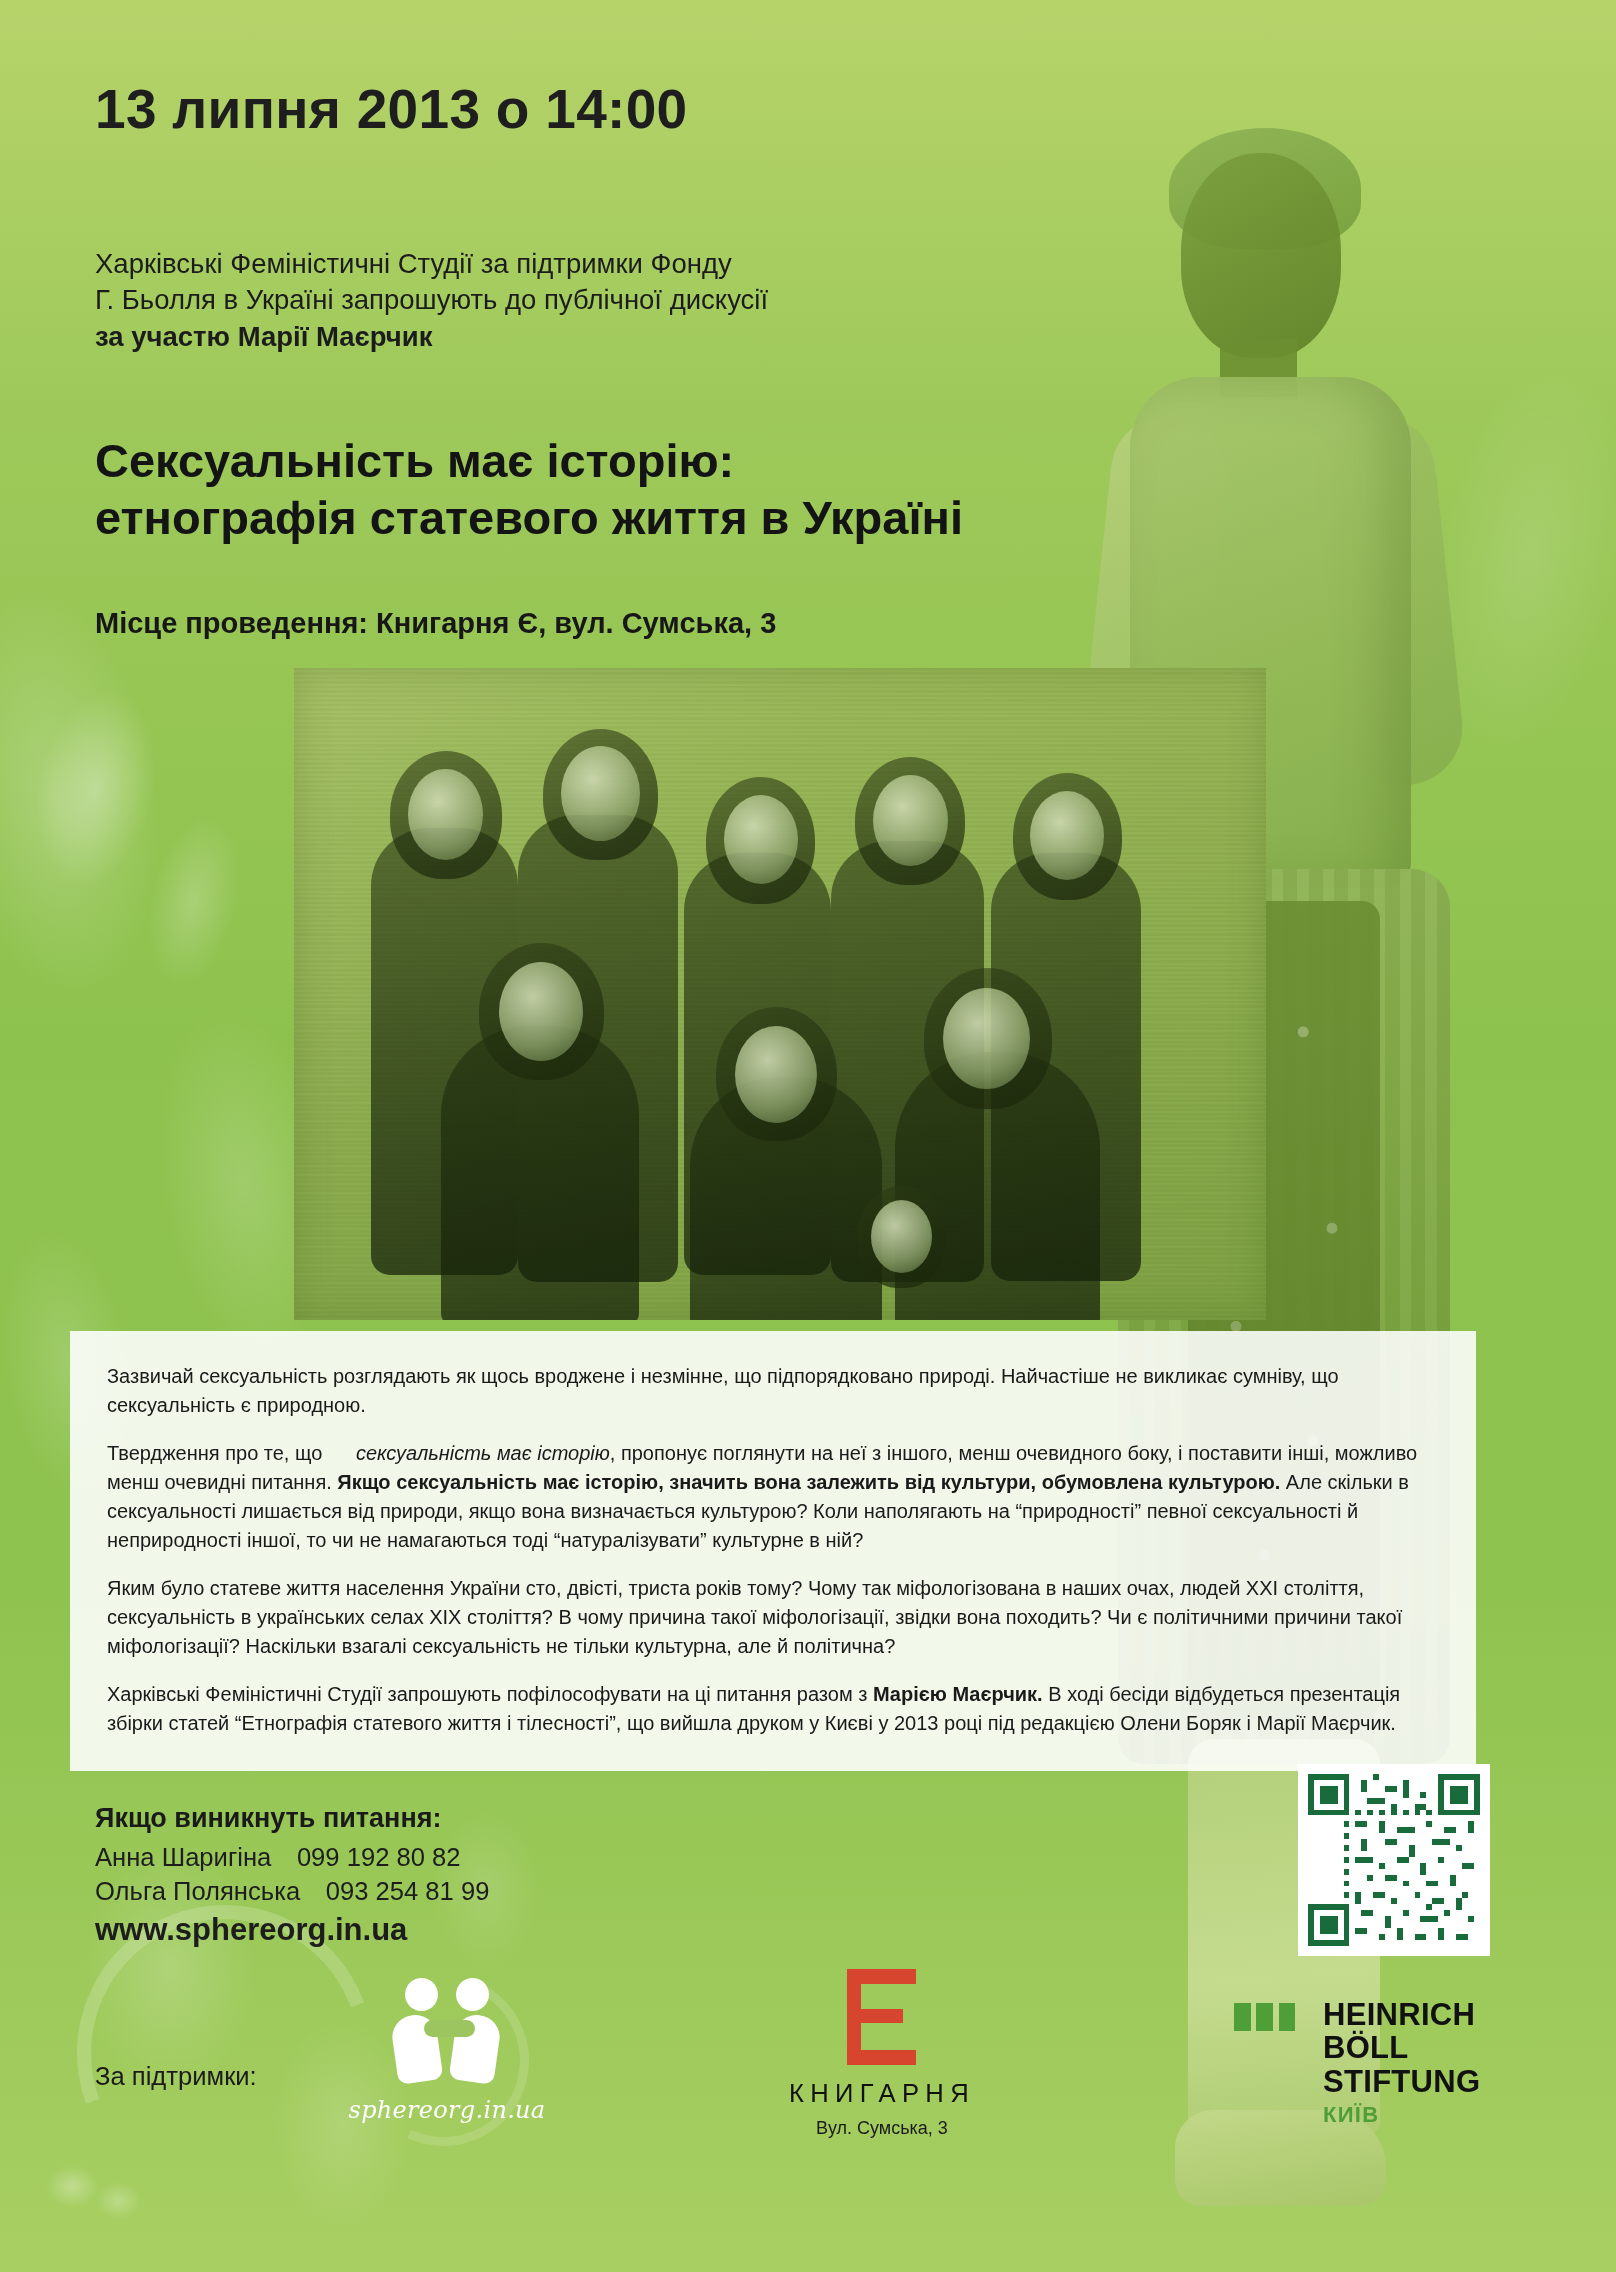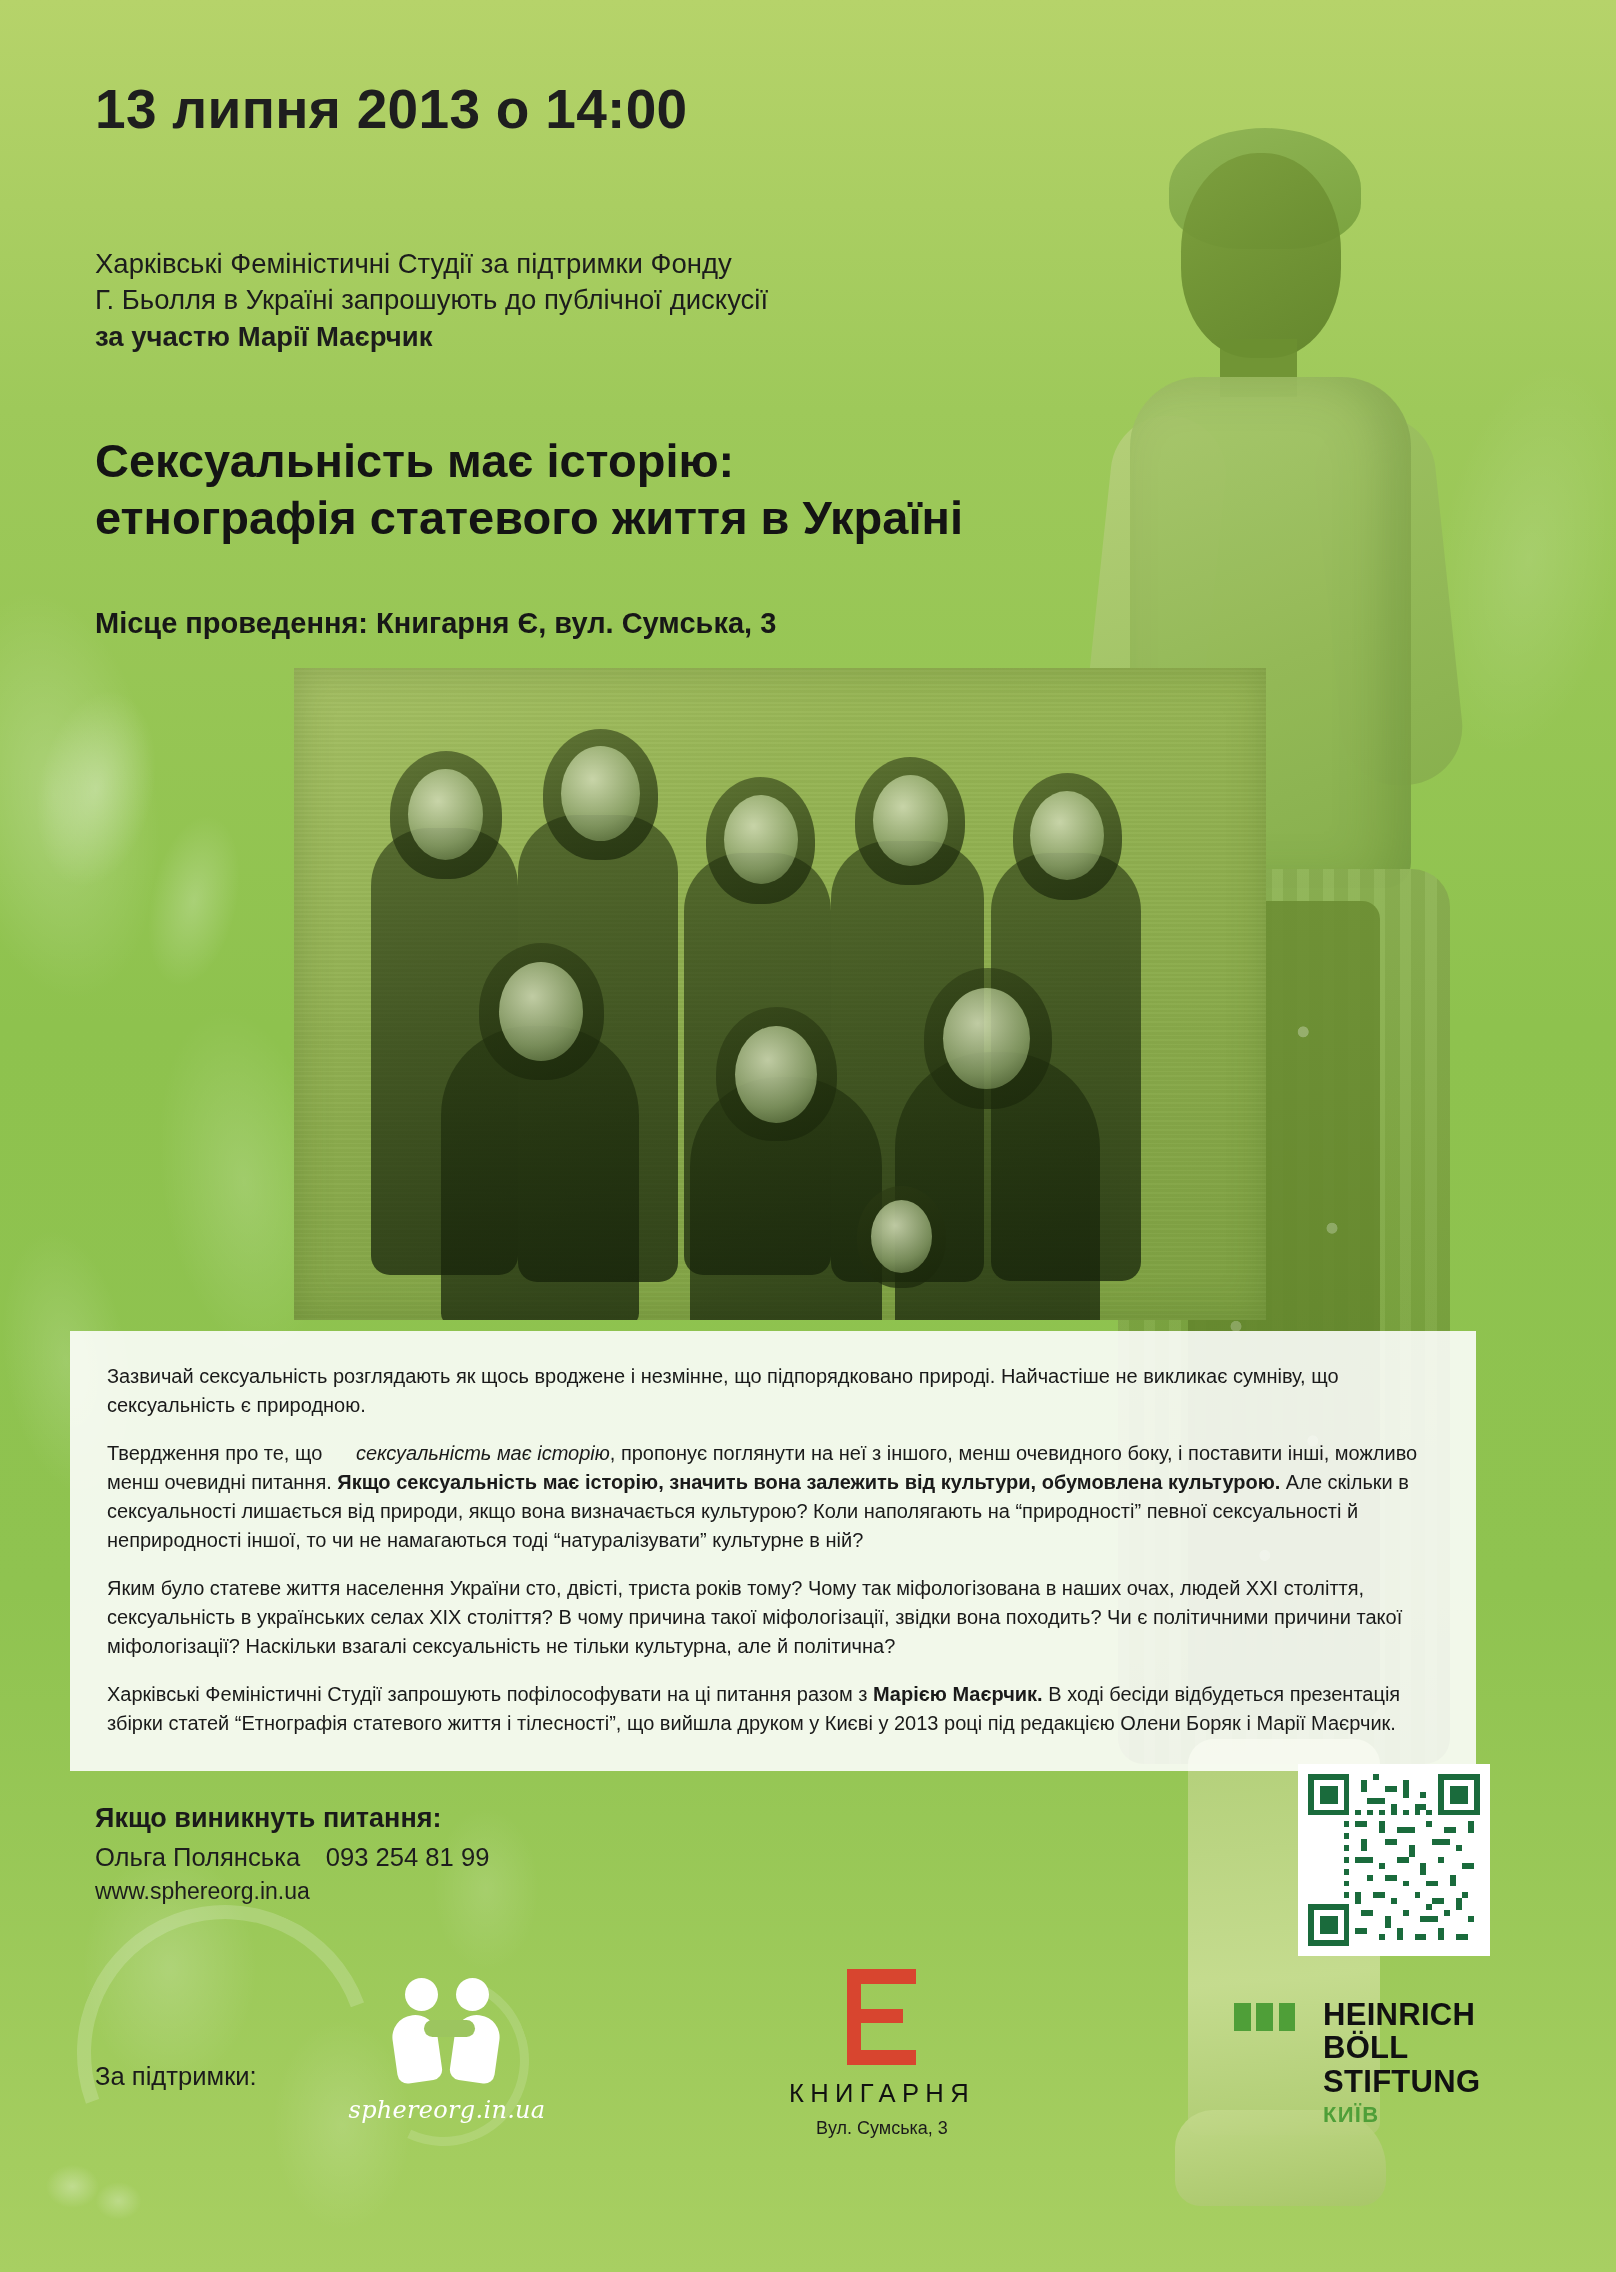--- a/index.html
+++ b/index.html
@@ -337,23 +337,24 @@
     font-size: 25.6px;
     color: #1d1d1d;
     margin-bottom: 5.1px;
     white-space: nowrap;
   }
   .contact-row .phone {
     display: inline-block;
     margin-left: 25.6px;
   }
   .contacts-site {
-    font-size: 23px;
+    font-size: 31px;
     color: #1d1d1d;
     margin-top: 6.4px;
+    font-weight: bold;
   }
 
   
   .qr {
     position: absolute;
     left: 1298px;
     top: 1764px;
     width: 192px;
     height: 192px;
     background: #ffffff;
@@ -602,20 +603,23 @@
 
   <div class="panel">
     <p>Зазвичай сексуальність розглядають як щось вроджене і незмінне, що підпорядковано природі. Найчастіше не викликає сумніву, що сексуальність є природною.</p>
     <p><span>Твердження про те, що </span><i>сексуальність має історію</i><span>, пропонує поглянути на неї з іншого, менш очевидного боку, і поставити інші, можливо менш очевидні питання. </span><b>Якщо сексуальність має історію, значить вона залежить від культури, обумовлена культурою.</b><span> Але скільки в сексуальності лишається від природи, якщо вона визначається культурою? Коли наполягають на “природності” певної сексуальності й неприродності іншої, то чи не намагаються тоді “натуралізувати” культурне в ній?</span></p>
     <p>Яким було статеве життя населення України сто, двісті, триста років тому? Чому так міфологізована в наших очах, людей XXI століття, сексуальність в українських селах XIX століття? В чому причина такої міфологізації, звідки вона походить? Чи є політичними причини такої міфологізації? Наскільки взагалі сексуальність не тільки культурна, але й політична?</p>
     <p><span>Харківські Феміністичні Студії запрошують пофілософувати на ці питання разом з </span><b>Марією Маєрчик.</b><span> В ході бесіди відбудеться презентація збірки статей “Етнографія статевого життя і тілесності”, що вийшла друком у Києві у 2013 році під редакцією Олени Боряк і Марії Маєрчик.</span></p>
   </div>
 
   <div class="contacts">
     <div class="contacts-title">Якщо виникнуть питання:</div>
+    <div class="contact-row">
+      <span>Анна Шаригіна</span><span class="phone">099 192 80 82</span>
+    </div>
     <div class="contact-row">
       <span>Ольга Полянська</span><span class="phone">093 254 81 99</span>
     </div>
     <div class="contacts-site">www.sphereorg.in.ua</div>
   </div>
 
   <div class="qr">
     <svg class="qr-grid" viewBox="0 0 29 29" shape-rendering="crispEdges">
       <rect width="29" height="29" fill="#ffffff"></rect>
       <g fill="#1a6b3c">

